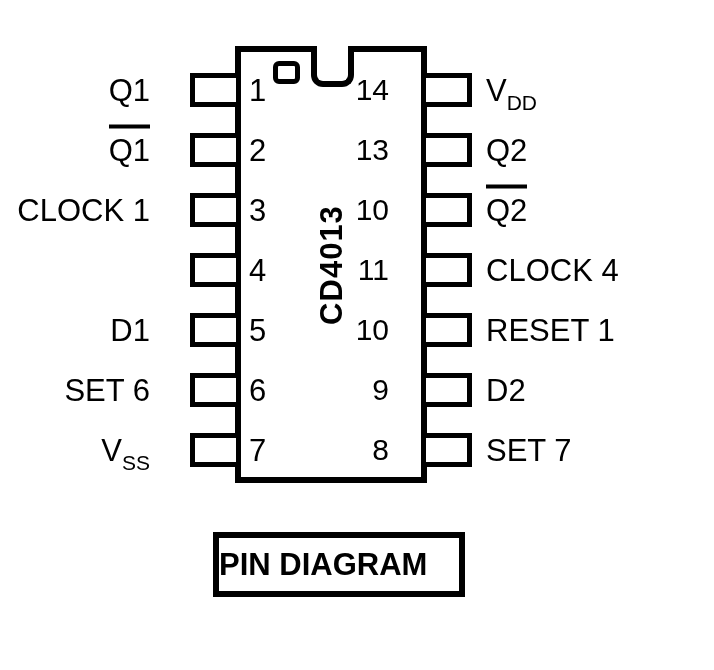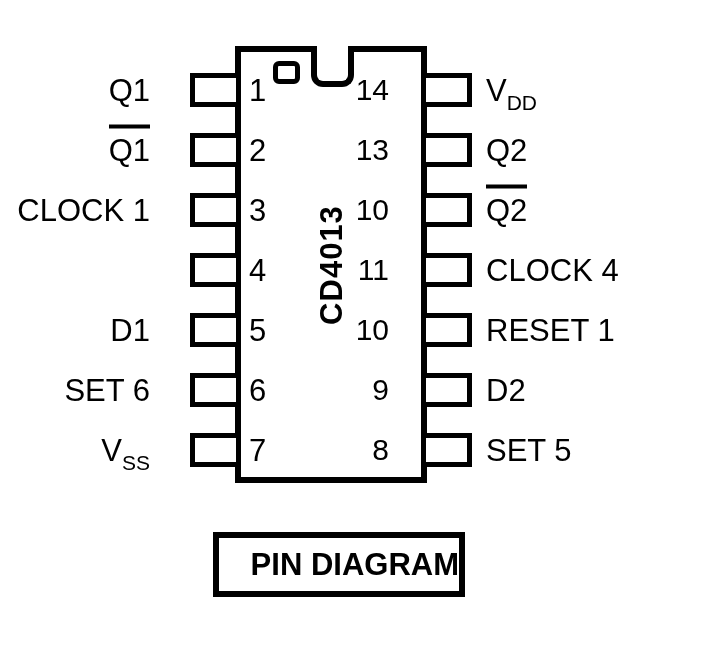--- a/index.html
+++ b/index.html
@@ -145,21 +145,21 @@
     position: absolute;
     left: 213px;
     top: 532px;
     width: 252px;
     height: 65px;
     box-sizing: border-box;
     border: 6px solid #000000;
     background: #ffffff;
     display: flex;
     align-items: center;
-    justify-content: flex-end;
+    justify-content: flex-start;
   }
   .title-box .title-text {
     font-size: 31px;
     font-weight: bold;
     line-height: 1;
     white-space: nowrap;
   }
 </style>
 </head>
 <body>
@@ -223,20 +223,20 @@
     <div class="box-r"></div>
     <div class="lbl-r"><span>D2</span></div>
   </div>
 
   <div class="row" style="top:420px">
     <div class="lbl-l"><span>V</span><span class="sub">SS</span></div>
     <div class="box-l"></div>
     <div class="num-l">7</div>
     <div class="num-r">8</div>
     <div class="box-r"></div>
-    <div class="lbl-r"><span>SET 5</span></div>
+    <div class="lbl-r"><span>SET 7</span></div>
   </div>
 
   <div class="title-box">
     <span class="title-text">PIN DIAGRAM</span>
   </div>
 
 </div>
 
 </body></html>

